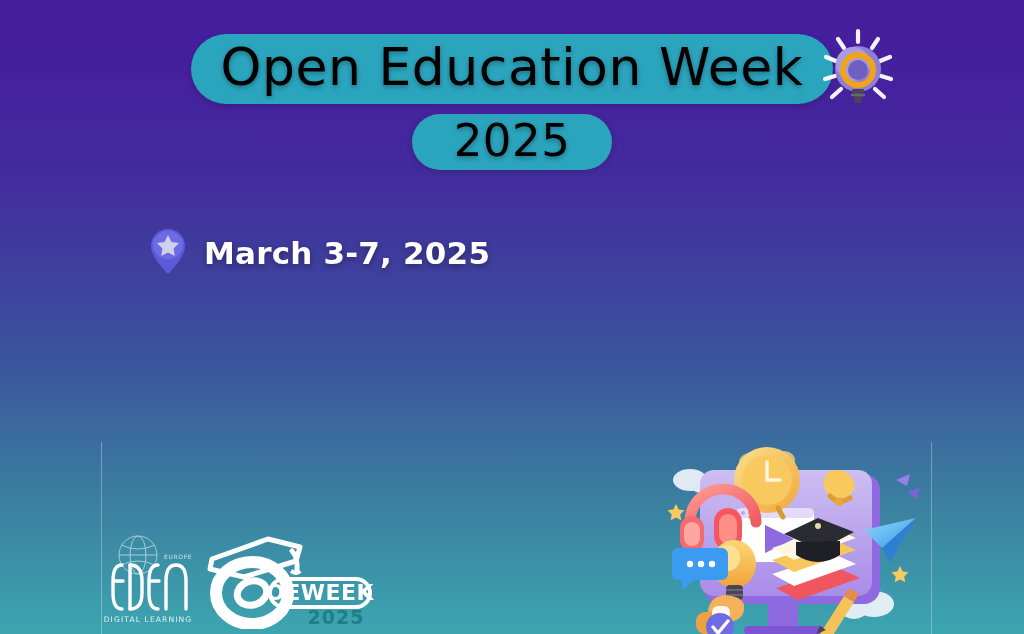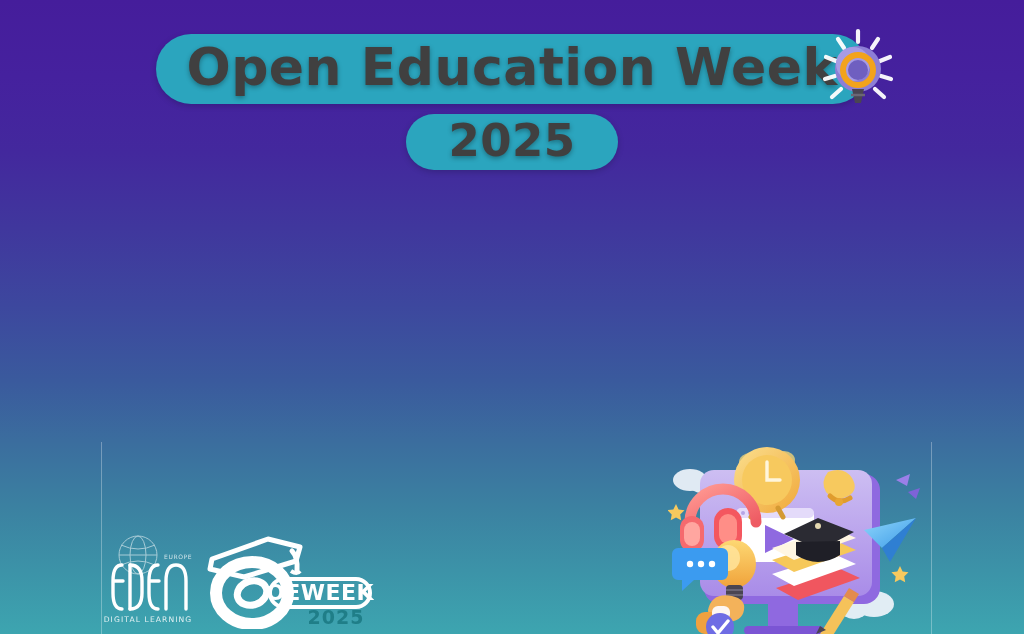--- a/index.html
+++ b/index.html
@@ -37,22 +37,22 @@
   
   .headline-wrap {
     position: absolute;
     left: 0; right: 0; top: 34px;
     text-align: center;
   }
   .pill {
     display: inline-block;
     background: #2BA5BE;
     border-radius: 999px;
-    color: #404040;
-    font-weight: bold;
+    color: #000000;
+    font-weight: normal;
     letter-spacing: 0.5px;
     text-shadow: 0 2px 5px rgba(0,0,0,0.32);
     box-shadow: 0 2px 6px rgba(0,0,0,0.18);
     text-align: center;
   }
   .pill-title {
     padding: 6px 30px 9px 30px;
     font-size: 52px;
     line-height: 1.05;
   }
@@ -157,20 +157,28 @@
     <circle cx="46" cy="42" r="23" fill="#8D7ED6"></circle>
     <circle cx="41" cy="37" r="17" fill="#A79BE4"></circle>
     <circle cx="46" cy="43" r="15" fill="none" stroke="#F2A31C" stroke-width="6"></circle>
     <circle cx="46" cy="43" r="10" fill="#6F5FC0"></circle>
     <path d="M40 62 h12 l-3 14 h-6 z" fill="#4A4552"></path>
     <path d="M39 68 h14" stroke="#6B6675" stroke-width="2.5"></path>
   </svg>
 
   <div class="bullets">
 
+    <div class="bullet-row">
+      <svg class="pin" viewBox="0 0 44 48">
+        <path d="M22 47 C22 47 5 31 5 19 A17 17 0 0 1 39 19 C39 31 22 47 22 47 Z" fill="#5D5BD8"></path>
+        <ellipse cx="22" cy="18" rx="15" ry="14" fill="#6E6CE4"></ellipse>
+        <path d="M22 8 l3.4 6.9 7.6 1.1 -5.5 5.4 1.3 7.6 -6.8 -3.6 -6.8 3.6 1.3 -7.6 -5.5 -5.4 7.6 -1.1 z" fill="#D3D0EE"></path>
+      </svg>
+      <span class="bullet-text">March 3-7, 2025</span>
+    </div>
 
 
 
   </div>
 
   <svg class="eden-logo" viewBox="0 0 90 92">
     <g stroke="#FFFFFF" fill="none" stroke-width="1" opacity="0.55">
       <circle cx="34" cy="22" r="19"></circle>
       <ellipse cx="34" cy="22" rx="8" ry="19"></ellipse>
       <line x1="15" y1="22" x2="53" y2="22"></line>

